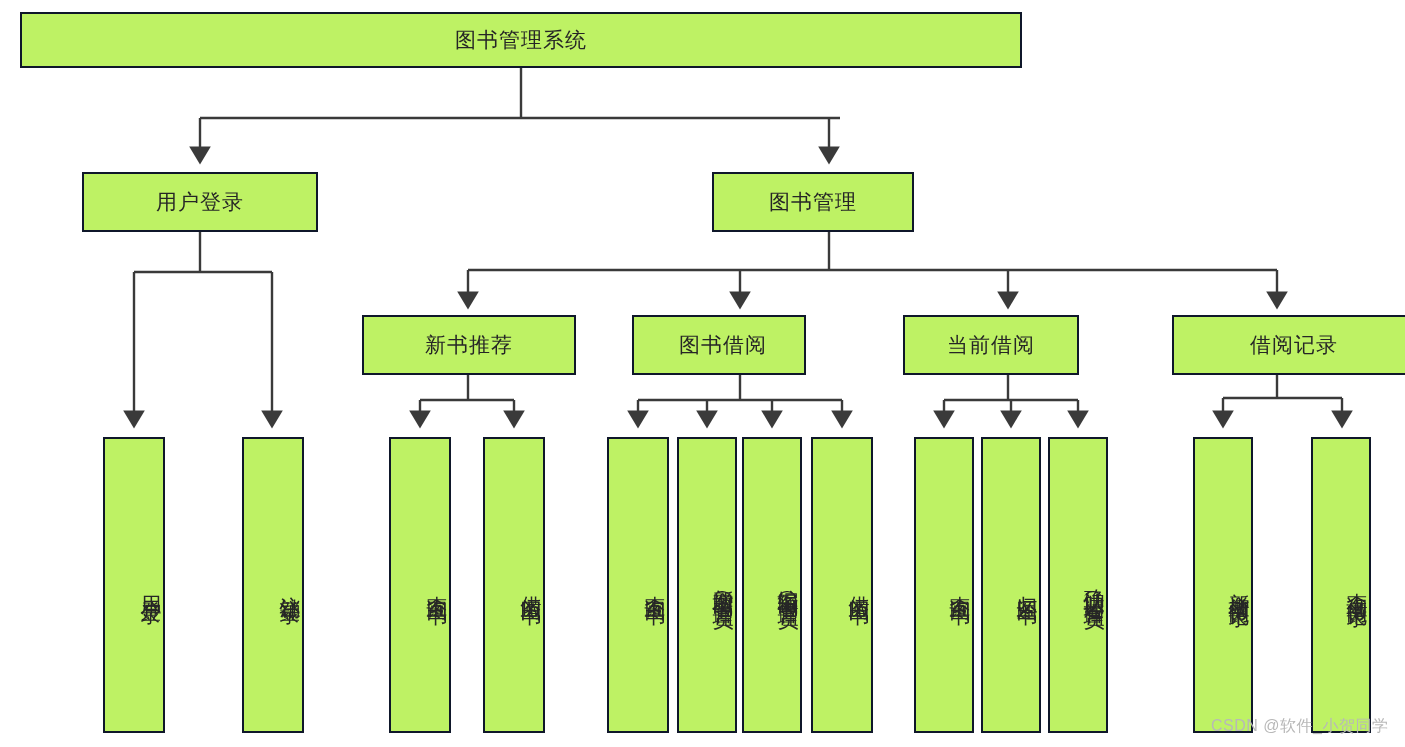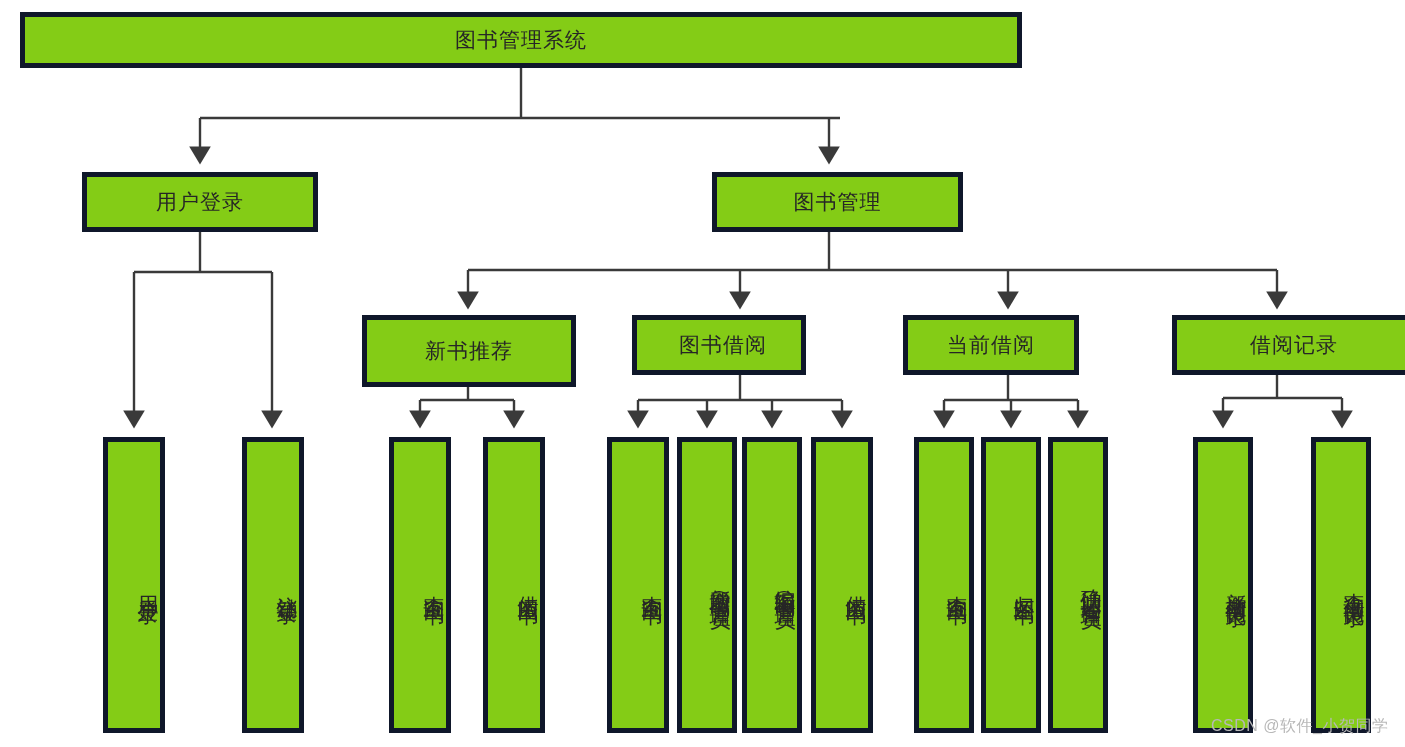--- a/index.html
+++ b/index.html
@@ -20,22 +20,22 @@
   svg.wires {
     position: absolute;
     left: 0;
     top: 0;
     width: 1405px;
     height: 747px;
   }
   .node {
     position: absolute;
     box-sizing: border-box;
-    border: 5px solid #0f172a;
-    background: #84cc16;
+    border: 2px solid #0f172a;
+    background: #bef264;
     color: #262626;
     display: flex;
     align-items: center;
     justify-content: center;
     text-align: right;
     line-height: 1.18;
   }
   .node.h {
     font-size: 21px;
     letter-spacing: 1px;
@@ -117,25 +117,25 @@
     </g>
   </svg>
 
   <div class="node h" style="left:20px; top:12px; width:1002px; height:56px;">
     <span>图书管理系统</span>
   </div>
 
   <div class="node h" style="left:82px; top:172px; width:236px; height:60px;">
     <span>用户登录</span>
   </div>
-  <div class="node h" style="left:712px; top:172px; width:251px; height:60px;">
+  <div class="node h" style="left:712px; top:172px; width:202px; height:60px;">
     <span>图书管理</span>
   </div>
 
-  <div class="node h" style="left:362px; top:315px; width:214px; height:72px;">
+  <div class="node h" style="left:362px; top:315px; width:214px; height:60px;">
     <span>新书推荐</span>
   </div>
   <div class="node h" style="left:632px; top:315px; width:174px; height:60px;padding-left:8px;">
     <span>图书借阅</span>
   </div>
   <div class="node h" style="left:903px; top:315px; width:176px; height:60px;">
     <span>当前借阅</span>
   </div>
   <div class="node h" style="left:1172px; top:315px; width:244px; height:60px;">
     <span>借阅记录</span>

